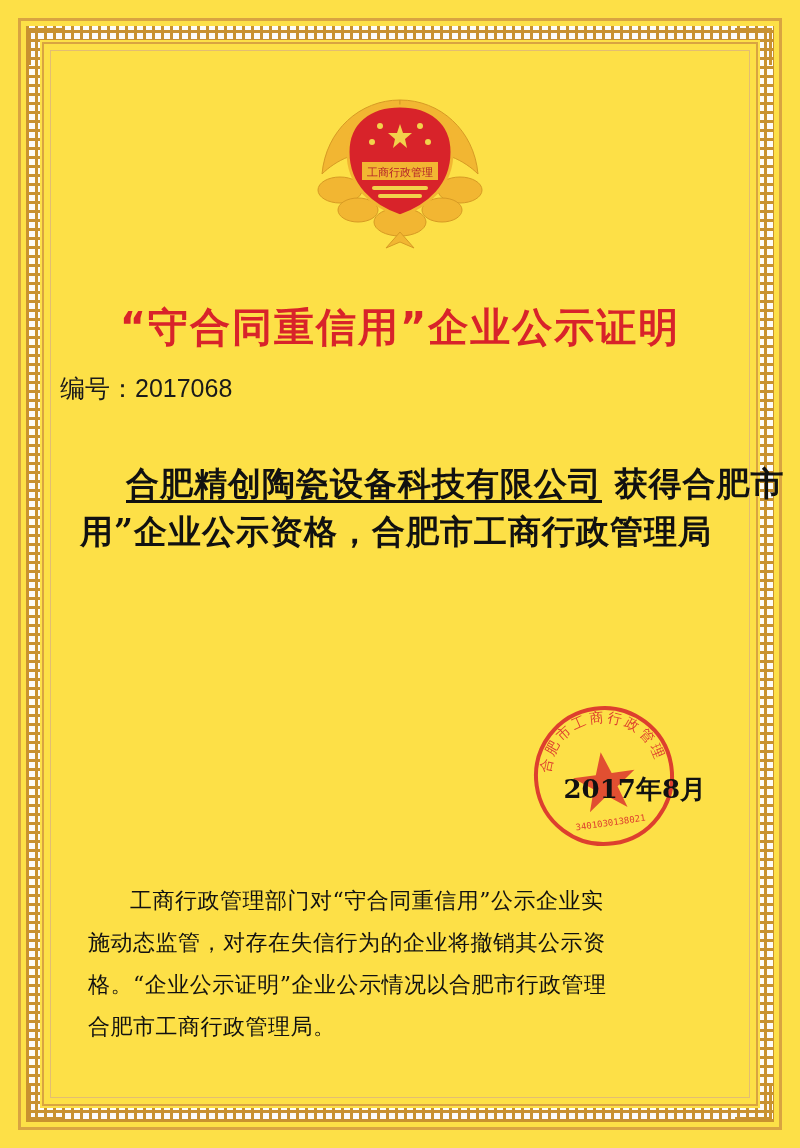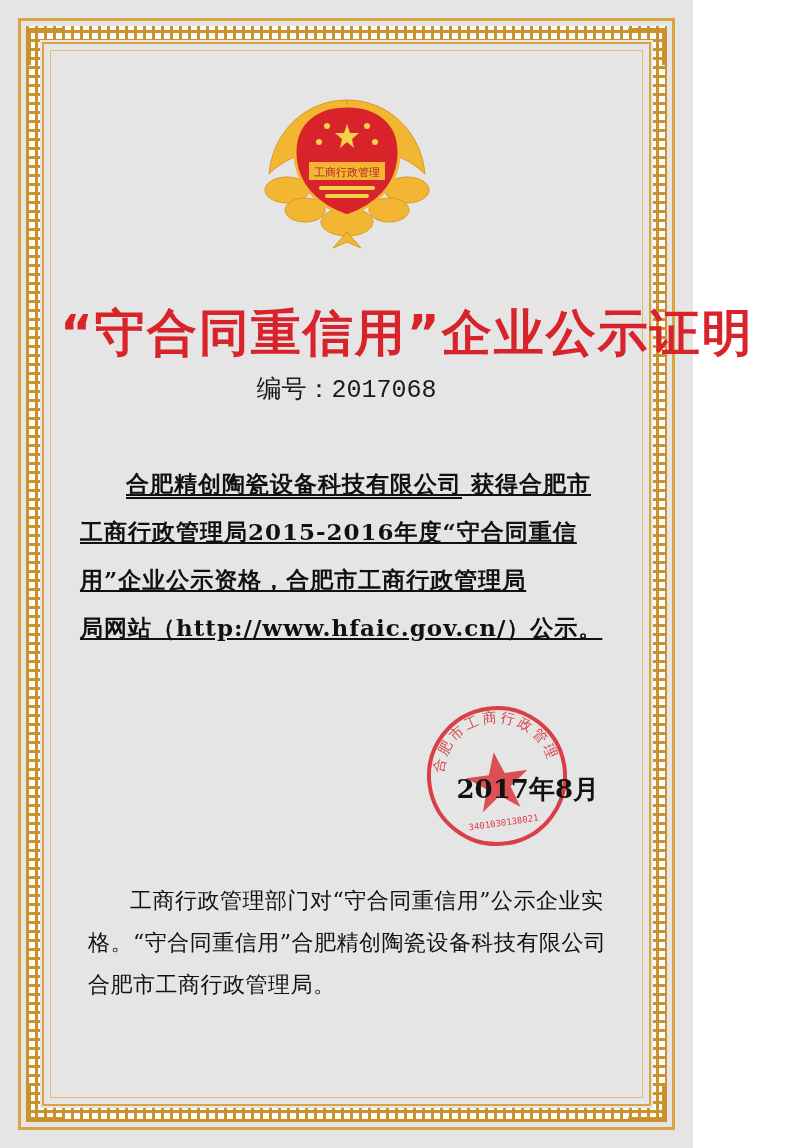--- a/index.html
+++ b/index.html
@@ -9,23 +9,23 @@
   }
   body {
     width: 800px;
     height: 1148px;
     font-family: "Liberation Serif", serif;
     overflow: hidden;
   }
 
   .certificate {
     position: relative;
-    width: 693px;
+    width: 800px;
     height: 1148px;
-    background: #e5e5e5;
+    background: #fde047;
     box-sizing: border-box;
   }
 
   
   .frame-outer {
     position: absolute;
     top: 18px; left: 18px; right: 18px; bottom: 18px;
     border: 3px solid #d9a441;
     box-sizing: border-box;
   }
@@ -104,52 +104,50 @@
   }
   .emblem svg { display: block; }
 
   
   .title {
     position: absolute;
     top: 240px;
     left: 0; right: 0;
     text-align: center;
     color: #d8232a;
-    font-size: 50px;
+    font-size: 40px;
     font-weight: bold;
     letter-spacing: 2px;
     font-family: "DejaVu Sans", "Liberation Sans", sans-serif;
     white-space: nowrap;
   }
   .serial {
     position: absolute;
     top: 312px;
     left: 0; right: 0;
-    text-align: center;
     color: #1a1a1a;
     font-size: 25px;
-    font-family: Liberation Mono, monospace;
+    font-family: Liberation Sans, sans-serif;
   }
 
   
   .body-block {
     position: absolute;
     top: 400px;
     left: 20px;
     right: 20px;
   }
   .body-line {
-    font-size: 23px;
+    font-size: 33px;
     color: #111;
     font-weight: bold;
     letter-spacing: 1px;
     line-height: 48px;
     font-family: "DejaVu Serif", "Liberation Serif", serif;
     white-space: nowrap;
-    text-decoration: underline;
   }
   .body-line.indent { padding-left: 46px; }
   .company-name {
     text-decoration: underline;
     text-underline-offset: 5px;
   }
 
   
   .date {
     position: absolute;
@@ -240,41 +238,40 @@
       </div>
     </div>
 
     <div class="title">“守合同重信用”企业公示证明</div>
     <div class="serial">编号：2017068</div>
 
     <div class="body-block">
       <div class="body-line indent">
         <span class="company-name">合肥精创陶瓷设备科技有限公司</span><span> 获得合肥市</span>
       </div>
-      <div class="body-line">工商行政管理局2015-2016年度“守合同重信</div>
       <div class="body-line">用”企业公示资格，合肥市工商行政管理局</div>
-      <div class="body-line">局网站（http://www.hfaic.gov.cn/）公示。</div>
     </div>
 
     <div class="seal">
       <svg width="152" height="152" viewBox="0 0 152 152" xmlns="http://www.w3.org/2000/svg">
         <g transform="rotate(-8 76 76)" opacity="0.85">
           <circle cx="76" cy="76" r="68" fill="none" stroke="#d8232a" stroke-width="4"></circle>
           <polygon points="76,52 84,74 107,74 88,88 95,110 76,96 57,110 64,88 45,74 68,74" fill="#d8232a" opacity="0.9"></polygon>
           <path id="sealarc" d="M 22 76 A 54 54 0 0 1 130 76" fill="none"></path>
           <text font-size="14" fill="#d8232a" font-family="DejaVu Sans, sans-serif" letter-spacing="3">
             <textPath href="#sealarc" startOffset="6%">合肥市工商行政管理局</textPath>
           </text>
           <text x="76" y="126" font-size="9" text-anchor="middle" fill="#d8232a" font-family="DejaVu Sans Mono, monospace">3401030138021</text>
         </g>
       </svg>
     </div>
 
     <div class="date">2017年8月</div>
 
     <div class="footer-block">
       <div class="footer-line indent">工商行政管理部门对“守合同重信用”公示企业实</div>
-      <div class="footer-line">格。“守合同重信用”合肥精创陶瓷设备科技有限公司</div>
+      <div class="footer-line">施动态监管，对存在失信行为的企业将撤销其公示资</div>
+      <div class="footer-line">格。“企业公示证明”企业公示情况以合肥市行政管理</div>
       <div class="footer-line">合肥市工商行政管理局。</div>
     </div>
 
   </div>
 </div>
 
 </body></html>

